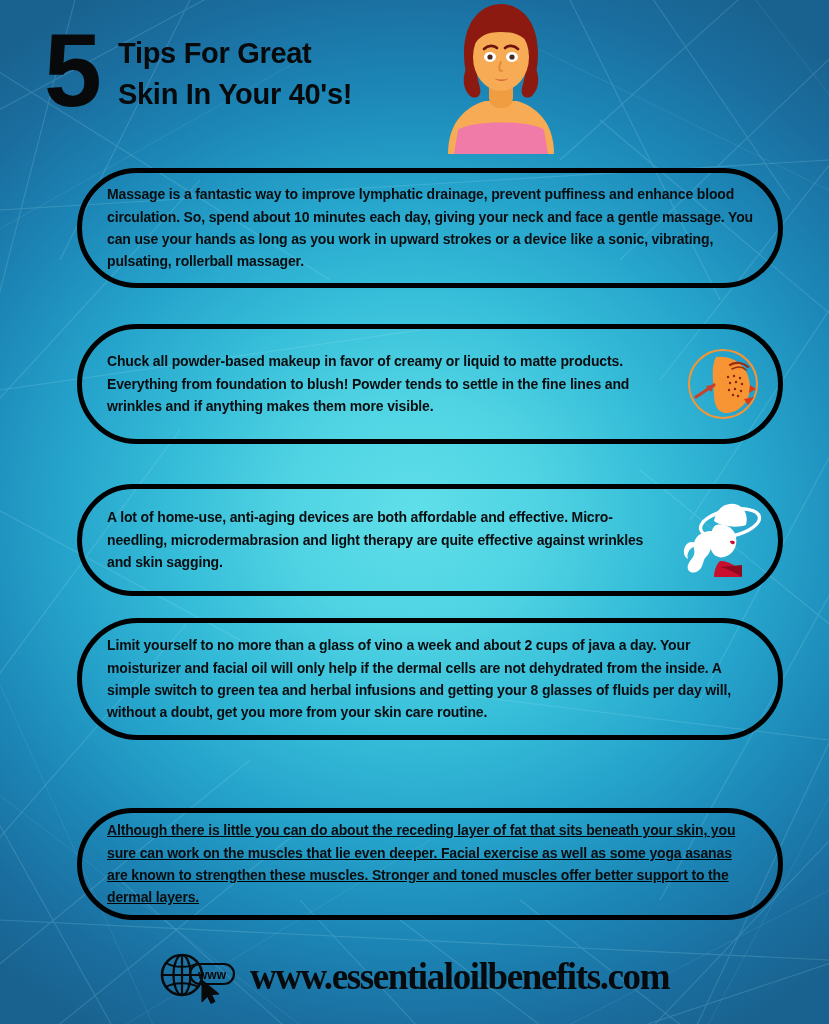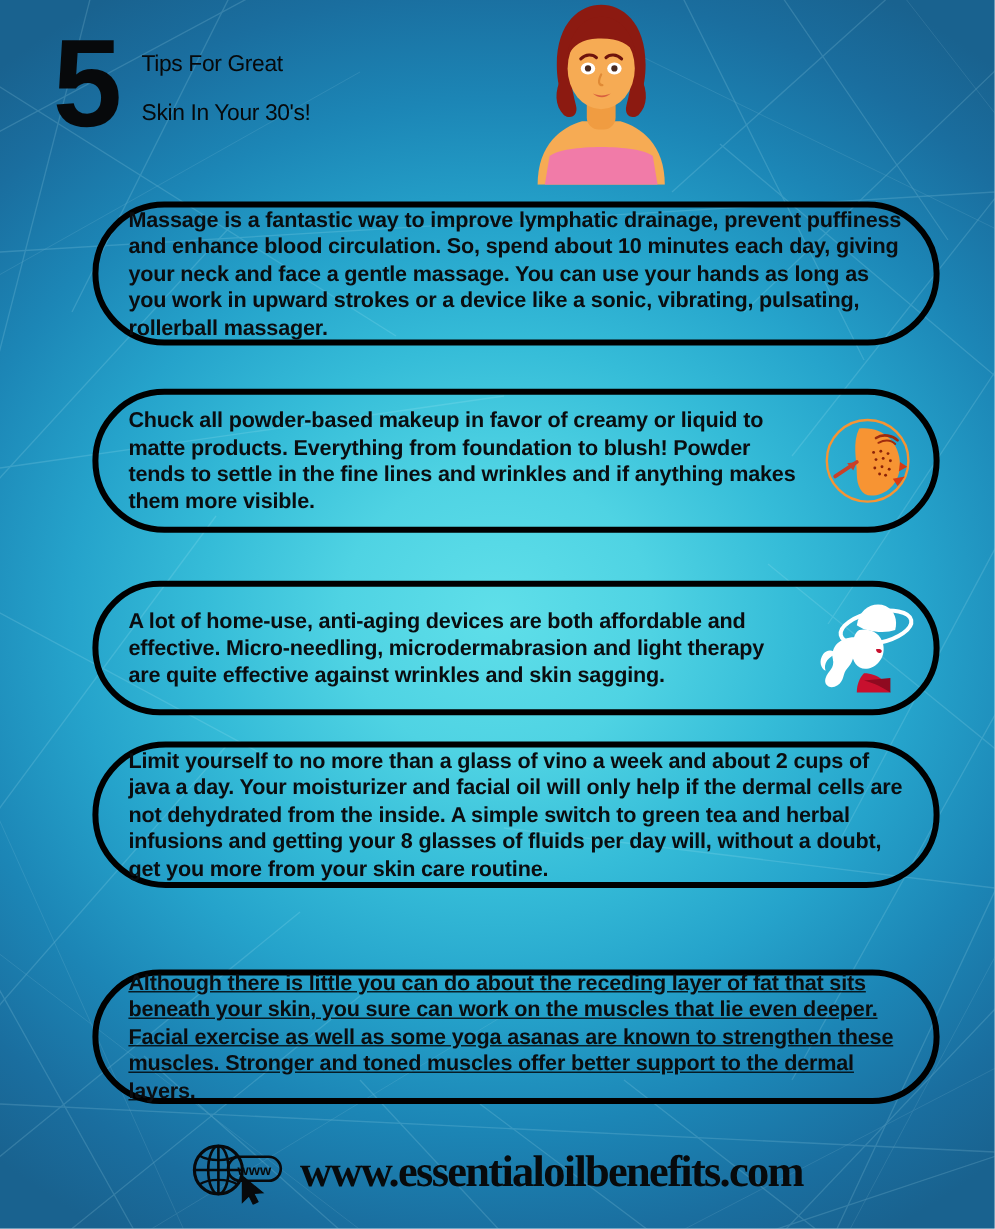--- a/index.html
+++ b/index.html
@@ -55,23 +55,23 @@
     color: #07090b;
     letter-spacing: -3px;
     font-family: "Liberation Sans", sans-serif;
   }
   .title-lines {
     position: absolute;
     left: 118px;
     top: 33px;
   }
   .title-line {
-    font-size: 19px;
+    font-size: 29px;
     line-height: 41px;
-    font-weight: 400;
+    font-weight: 700;
     color: #07090b;
     letter-spacing: -0.3px;
     white-space: nowrap;
     font-family: "Liberation Sans", sans-serif;
   }
 
   
   .avatar-wrap {
     position: absolute;
     left: 440px;
@@ -86,21 +86,21 @@
     left: 77px;
     width: 706px;
     box-sizing: border-box;
     border: 5px solid #000000;
     border-radius: 70px;
     display: flex;
     align-items: center;
     background: transparent;
   }
   .tip-text {
-    font-size: 18px;
+    font-size: 14px;
     line-height: 22.4px;
     color: #0a0d10;
     font-weight: 600;
     padding: 0 22px 0 25px;
     letter-spacing: -0.15px;
     font-family: "Liberation Sans", sans-serif;
     flex: 1 1 auto;
   }
   .tip-icon {
     flex: 0 0 auto;
@@ -192,21 +192,21 @@
       <path d="M740 -20 L849 120"></path>
       <path d="M-20 640 L160 1040"></path>
       <path d="M700 1040 L849 760"></path>
     </g>
   </svg>
 
   <div class="header">
     <div class="big-number">5</div>
     <div class="title-lines">
       <div class="title-line">Tips For Great</div>
-      <div class="title-line">Skin In Your 30's!</div>
+      <div class="title-line">Skin In Your 40's!</div>
     </div>
 
     <div class="avatar-wrap">
       <svg viewBox="0 0 122 152" width="122" height="152">
 
         <path d="M8 152 C8 118 28 104 45 99 L77 99 C94 104 114 118 114 152 Z" fill="#F6AB54"></path>
 
         <rect x="49" y="74" width="24" height="32" rx="10" fill="#F09C41"></rect>
 
         <path d="M18 128 C30 118 92 118 104 128 L108 152 L14 152 Z" fill="#F17BA8"></path>

